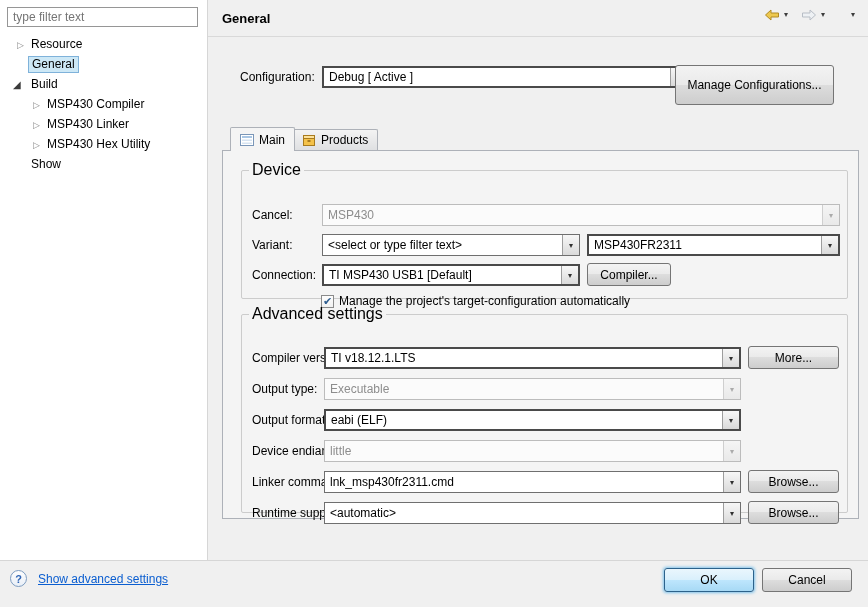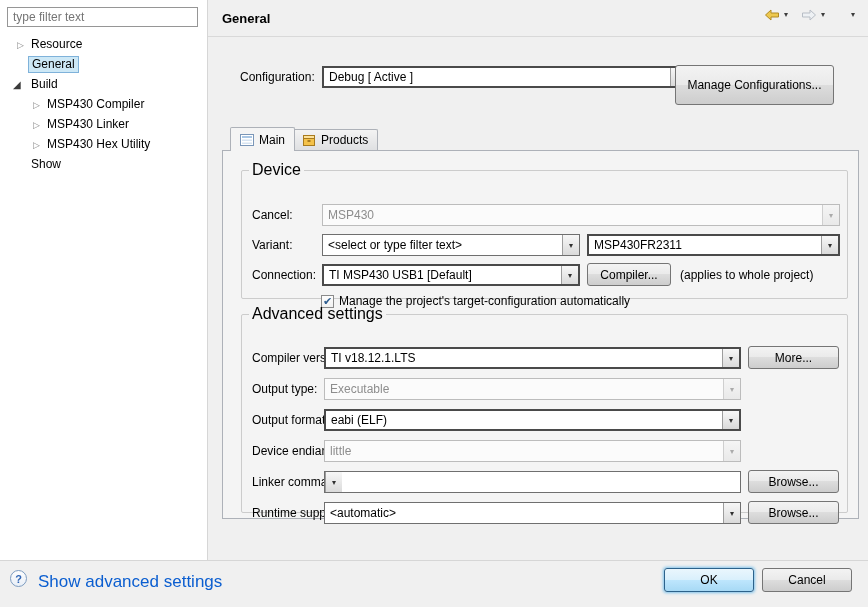--- a/index.html
+++ b/index.html
@@ -73,22 +73,22 @@
               align-items:center; justify-content:center; }
   .checkbox .check { color:#2d5c8e; font-size:11px; font-weight:bold; margin-top:-1px; }
   .cb-label { position:absolute; line-height:18px; white-space:nowrap; }
 
   
   .footer-sep { position:absolute; left:0; top:560px; width:868px; height:1px; background:#d6d6d6; }
   .help-btn { position:absolute; left:10px; top:570px; width:17px; height:17px;
               border:1px solid #7d9cc0; border-radius:50%; color:#2e64b5; font-weight:bold;
               font-size:11px; display:flex; align-items:center; justify-content:center;
               background:linear-gradient(#fdfdfd,#e9eff7); }
-  .link { position:absolute; left:38px; top:572px; color:#0b5ed0; 
-          font-size:17px; cursor:pointer; }
+  .link { position:absolute; left:38px; top:572px; color:#0b5ed0; text-decoration:underline;
+          font-size:12px; cursor:pointer; }
 </style>
 </head>
 <body>
 
 <div class="window">
 
   <div class="left-pane">
     <input class="filter-input" placeholder="type filter text" style="">
     <div class="tree">
 
@@ -202,21 +202,20 @@
       </div>
 
       <div class="flabel" style="left:10px; top:85px">Connection:</div>
       <div class="combo strong" style="left:80px; top:85px; width:258px">
         <span class="ctext">TI MSP430 USB1 [Default]</span>
         <span class="cbtn">▾</span>
       </div>
       <div class="btn" style="left:345px; top:84px; width:84px">
         <span>Compiler...</span>
       </div>
-      <div class="note" style="left:438px; top:85px">(applies to whole project)</div>
 
       <div class="checkbox" style="left:79px; top:116px">
         <span class="check">✔</span>
       </div>
       <div class="cb-label" style="left:97px; top:113px">Manage the project's target-configuration automatically</div>
     </fieldset>
 
     <fieldset style="left:18px; top:154px; width:607px; height:208px">
       <legend>Advanced settings</legend>
 
@@ -242,20 +241,21 @@
       </div>
 
       <div class="flabel" style="left:10px; top:117px">Device endianness:</div>
       <div class="combo disabled" style="left:82px; top:117px; width:417px">
         <span class="ctext">little</span>
         <span class="cbtn">▾</span>
       </div>
 
       <div class="flabel" style="left:10px; top:148px">Linker command file:</div>
       <div class="combo" style="left:82px; top:148px; width:417px">
+        <span class="ctext">lnk_msp430fr2311.cmd</span>
         <span class="cbtn">▾</span>
       </div>
       <div class="btn" style="left:506px; top:147px; width:91px">
         <span>Browse...</span>
       </div>
 
       <div class="flabel" style="left:10px; top:179px">Runtime support library:</div>
       <div class="combo" style="left:82px; top:179px; width:417px">
         <span class="ctext">&lt;automatic&gt;</span>
         <span class="cbtn">▾</span>

